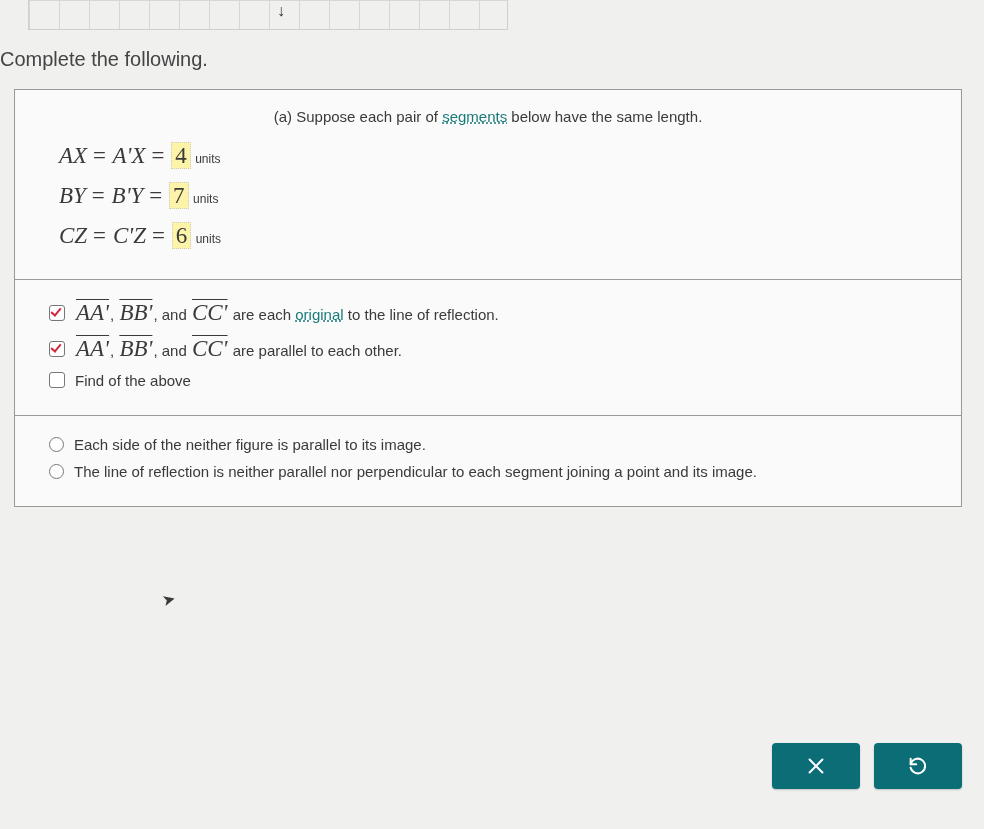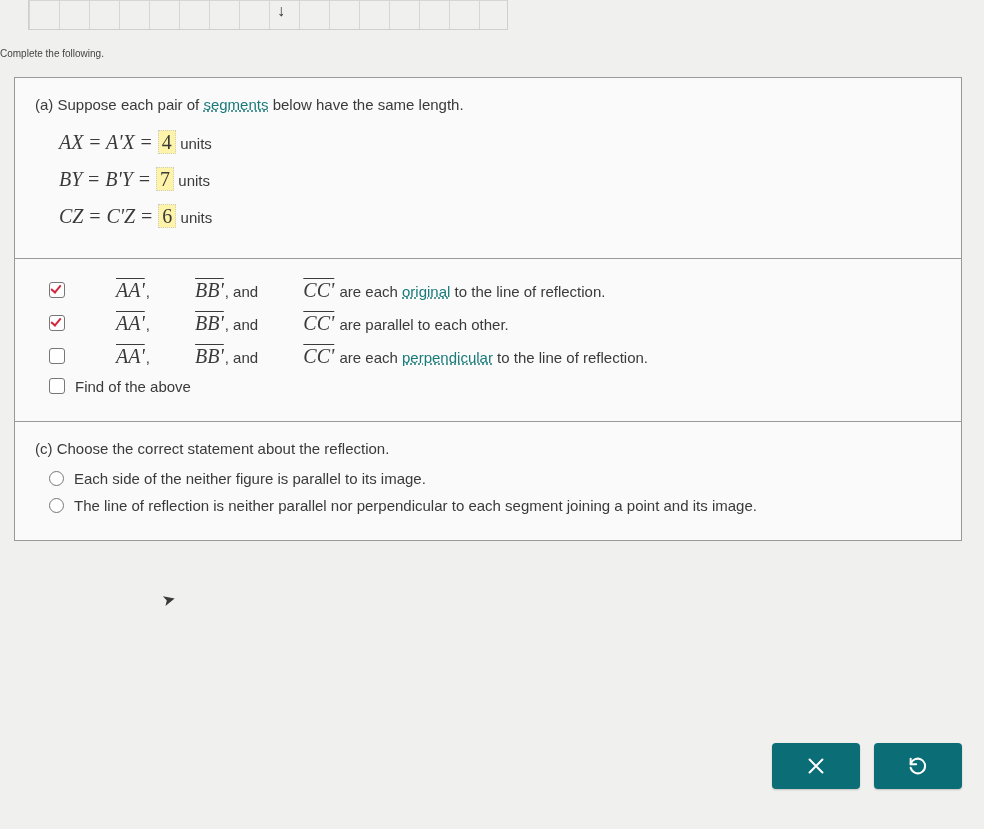--- a/index.html
+++ b/index.html
@@ -30,50 +30,49 @@
   }
   .axis-arrow {
     position: absolute;
     left: 248px;
     top: 2px;
     font-size: 16px;
     color: #333;
   }
   .heading {
     margin: 18px 0 18px 0;
-    font-size: 10px;
+    font-size: 20px;
     color: #444;
   }
   .qbox {
     margin: 0 22px 0 14px;
     border: 1px solid #999;
     background: #fafafa;
   }
   .section {
     padding: 10px 16px 16px 16px;
     border-bottom: 1px solid #999;
   }
   .section:last-of-type { border-bottom: none; }
-  .qline { margin: 6px 4px; line-height: 1.5; }
+  .qline { margin: 6px 12px; line-height: 1.5; text-align: center; }
   .indent1 { margin-left: 14px; margin-top: 8px; margin-bottom: 12px; }
-  .math { font-family: "Cambria Math", Georgia, serif; font-style: italic; font-size: 20px; }
+  .math { font-family: "Cambria Math", Georgia, serif; font-style: italic; font-size: 23px; }
   .eqrow { margin: 14px 0 14px 28px; font-size: 16px; }
   .eq-val {
     font-style: normal;
     background: #fef4a9;
     padding: 0 3px;
     border: 1px dotted #ccc;
   }
-  .units { font-style: normal; font-family: Verdana, Geneva, sans-serif; font-size: 15px; }
+  .units { font-style: normal; font-family: Verdana, Geneva, sans-serif; font-size: 12px; }
   a.term { color: #1a7a7a; text-decoration: underline dotted; }
   .overline {
     text-decoration: overline;
     text-decoration-thickness: 1.2px;
     padding: 0 1px;
-    margin-left: 40px;
   }
   .opt-row {
     display: flex;
     align-items: center;
     gap: 10px;
     margin: 10px 0 10px 18px;
   }
   .chk {
     position: relative;
     display: inline-flex;
@@ -186,35 +185,28 @@
         </span>
       </div>
 
       <div class="opt-row">
         <span class="chk checked"></span>
         <span>
           <span class="math overline">AA'</span>, <span class="math overline">BB'</span>, and <span class="math overline">CC'</span><span> are parallel to each other.</span>
         </span>
       </div>
 
-      <div class="opt-row">
-        <span class="chk"></span>
-        <span>
-          <span class="math overline">AA'</span>, <span class="math overline">BB'</span>, and <span class="math overline">CC'</span><span> are each </span><a href="#" class="term">perpendicular</a><span> to the line of reflection.</span>
-        </span>
-      </div>
 
       <div class="opt-row">
         <span class="chk"></span>
         <span>Find of the above</span>
       </div>
     </div>
 
     <div class="section">
-      <div class="qline">(c) Choose the correct statement about the reflection.</div>
 
       <div class="opt-row">
         <span class="radio"></span>
         <span>Each side of the neither figure is parallel to its image.</span>
       </div>
       <div class="opt-row">
         <span class="radio"></span>
         <span>The line of reflection is neither parallel nor perpendicular to each segment joining a point and its image.</span>
       </div>
     </div>

